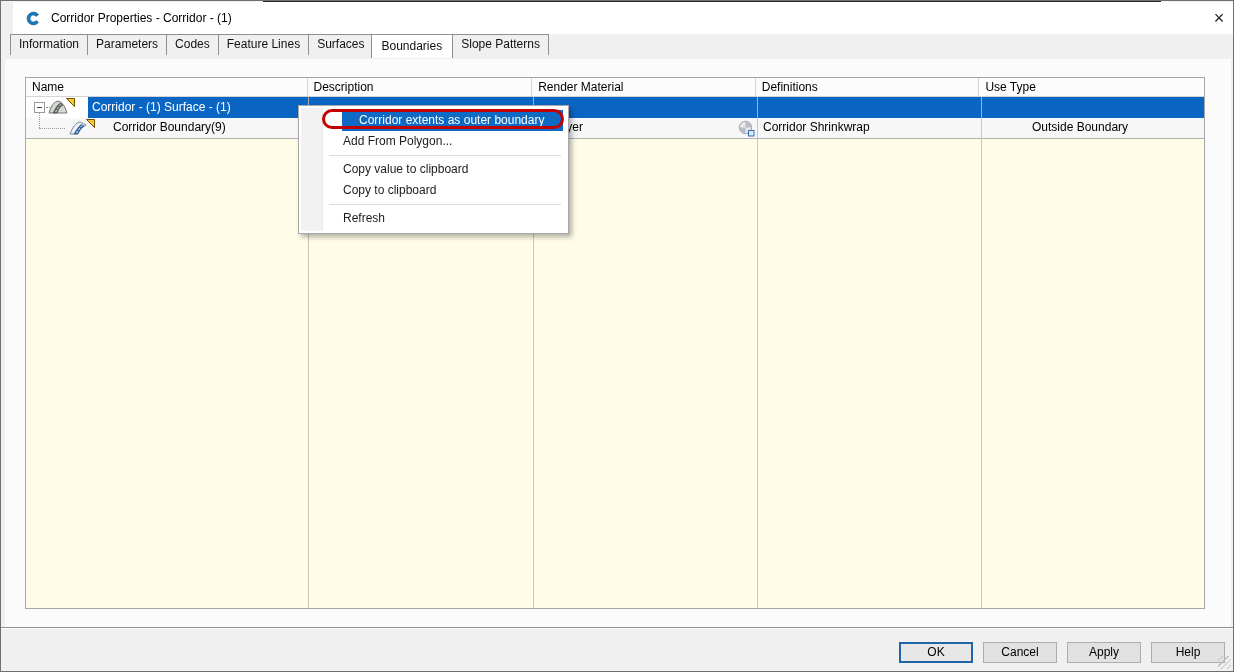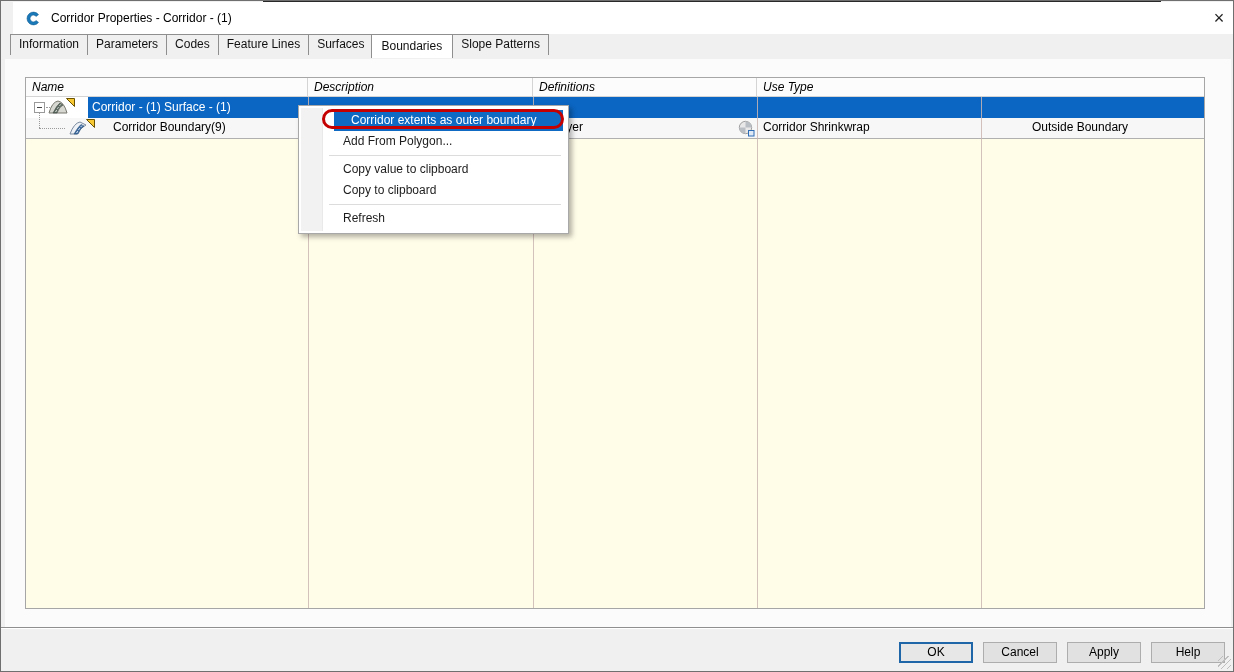--- a/index.html
+++ b/index.html
@@ -29,21 +29,21 @@
 
   
   .page { position:absolute; left:4px; top:58px; width:1226px; height:568px; background:#fbfbfb; }
   .page-groove { position:absolute; left:0; top:626px; width:1234px; height:2px;
                  background:#8f8f8f; border-bottom:1px solid #ffffff; }
   .footer { position:absolute; left:1px; top:628px; width:1232px; height:43px; background:#f0f0f0; }
 
   
   .grid { position:absolute; left:20px; top:18px; width:1180px; height:532px; background:#fffce8;
           border:1px solid #a6a6a6; overflow:hidden; }
-  .thead { display:flex; height:19px; background:#fcfcfc; border-bottom:1px solid #d4d4d4;font-style:italic; }
+  .thead { display:flex; height:19px; background:#fcfcfc; border-bottom:1px solid #d4d4d4; }
   .th { line-height:18px; padding-left:6px; border-right:1px solid #d4d4d4; color:#000;
         overflow:hidden; white-space:nowrap; }
   .w0{width:282px}.w1{width:225px}.w2{width:224px}.w3{width:224px}.w4{width:225px;border-right:none}
 
   .vline { position:absolute; top:19px; bottom:0; width:1px; background:rgba(203,182,179,0.85); z-index:2; }
 
   .trow { position:relative; height:21px; }
   .row-sel { background:#ffffff; }
   .sel-fill { position:absolute; left:62px; top:0; right:0; bottom:0; background:#0b66c3; }
   .sel-name { position:absolute; left:66px; top:0; height:21px; line-height:20px; color:#fff; z-index:1; white-space:nowrap; }
@@ -64,21 +64,21 @@
   .sphere-btn { position:absolute; left:712px; top:2px; width:17px; height:17px; cursor:pointer; z-index:3; }
 
   
   .ctx-menu { position:absolute; left:297px; top:104px; width:271px; background:#ffffff;
               border:1px solid #a8a8a8; box-shadow:3px 3px 5px rgba(0,0,0,0.30); z-index:20;
               padding:4px 3px; }
   .ctx-gutter { position:absolute; left:2px; top:2px; bottom:2px; width:22px; background:#f2f2f2;
                 border-right:1px solid #e9e9e9; }
   .ctx-item { position:relative; height:21px; line-height:20px; padding-left:41px; color:#1c1c1c;
               cursor:pointer; white-space:nowrap; }
-  .ctx-item.hl { margin-left:32px; margin-right:2px; padding-left:17px; background:#0f6ac4; color:#fff; }
+  .ctx-item.hl { margin-left:40px; margin-right:2px; padding-left:17px; background:#0f6ac4; color:#fff; }
   .ctx-sep { margin:3px 4px 3px 27px; border-top:1px solid #dcdcdc; height:0; }
   .red-ring { position:absolute; left:23px; top:3px; width:242px; height:20px;
               border:3px solid #c40000; border-radius:12px; z-index:25; pointer-events:none; }
 
   
   .btn { position:absolute; top:641px; width:74px; height:21px; background:#e1e1e1;
          border:1px solid #adadad; text-align:center; line-height:19px; cursor:pointer; color:#000; }
   .btn-ok { left:898px; border:2px solid #1f66a9; background:#e7e7e7; line-height:17px; }
   .btn-cancel { left:982px; } .btn-apply { left:1066px; } .btn-help { left:1150px; }
 
@@ -113,20 +113,21 @@
     <div class="tab">Slope Patterns</div>
   </div>
 
   <div class="page">
 
     <div class="grid">
 
       <div class="thead">
         <div class="th w0">Name</div>
         <div class="th w1">Description</div>
+        <div class="th w2">Render Material</div>
         <div class="th w3">Definitions</div>
         <div class="th w4">Use Type</div>
       </div>
 
       <div class="vline" style="left:282px"></div>
       <div class="vline" style="left:507px"></div>
       <div class="vline" style="left:731px"></div>
       <div class="vline" style="left:955px"></div>
 
       <div class="trow row-sel">

